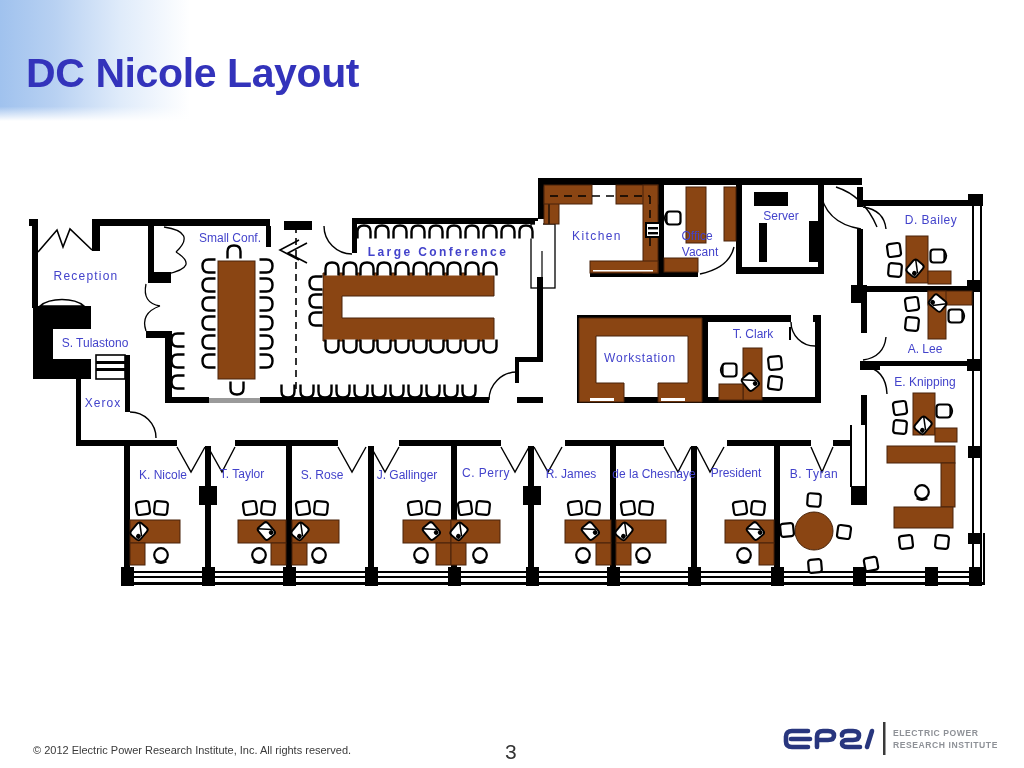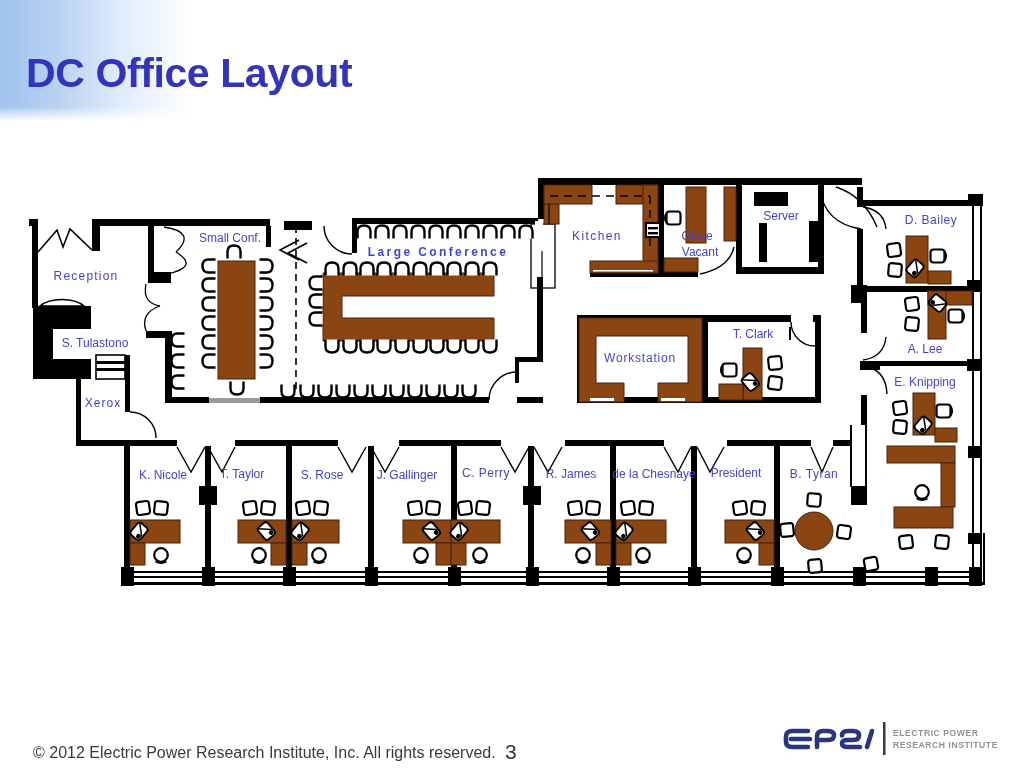--- a/index.html
+++ b/index.html
@@ -1,32 +1,32 @@
 <!DOCTYPE html>
 <html><head>
 <meta charset="utf-8">
 <style>
 html,body{margin:0;padding:0;width:1024px;height:768px;background:#fff;overflow:hidden;}
 body{font-family:"Liberation Sans", sans-serif;position:relative;}
 #hdr{position:absolute;left:0;top:0;width:1024px;height:121px;
 background:linear-gradient(to bottom, rgba(255,255,255,0) 88%, #ffffff 100%),
 linear-gradient(to right, #a0c2ee 0px, #b8d1f2 55px, #dfebfa 120px, #ffffff 190px);}
 #title{position:absolute;left:26px;top:50px;font-size:41px;font-weight:bold;color:#3333bb;letter-spacing:-0.4px;}
-#copy{position:absolute;left:33px;top:744px;font-size:16px;color:#3a3a3a;}
+#copy{position:absolute;left:33px;top:744px;font-size:11px;color:#3a3a3a;}
 #pageno{position:absolute;left:505px;top:740px;font-size:21px;color:#333;}
 #logo{position:absolute;left:782px;top:719px;}
 svg text{font-family:"Liberation Sans", sans-serif;}
 .lbl{fill:#4343cb;font-size:12px;}
 </style>
 </head>
 <body>
 
 <div id="hdr"></div>
 
-<div id="title">DC Office Layout</div>
+<div id="title">DC Nicole Layout</div>
 
 <div id="copy">© 2012 Electric Power Research Institute, Inc. All rights reserved.</div>
 
 <div id="pageno">3</div>
 
 <svg id="logo" width="215" height="42" viewBox="0 0 215 42">
 
 <g fill="none" stroke="#28367e" stroke-width="4.6" stroke-linecap="round" stroke-linejoin="round">
 <path d="M 26,12 H 10 Q 4,12 4,17.5 V 22.5 Q 4,28 10,28 H 26"></path>
 <path d="M 9,20 H 28"></path>

